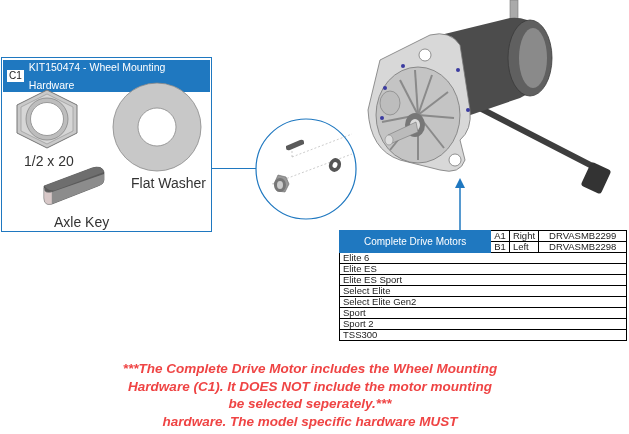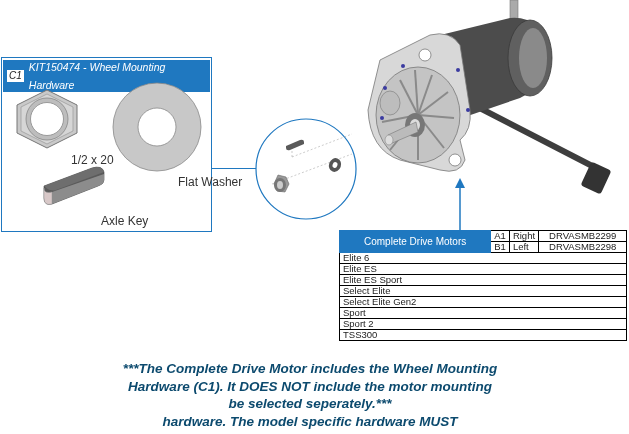--- a/index.html
+++ b/index.html
@@ -6,44 +6,44 @@
   html, body { width: 629px; height: 434px; background: #ffffff; overflow: hidden; }
   body { position: relative; font-family: "Liberation Sans", sans-serif; color: #222; }
 
   .kit-box {
     position: absolute; left: 1px; top: 57px; width: 211px; height: 175px;
     border: 1px solid #1f78c0; background: #fff;
   }
   .kit-header {
     position: absolute; left: 1px; top: 2px; width: 207px; height: 32px;
     background: #1f78c0; color: #fff; font-size: 10.5px; line-height: 18px;
-    display: flex; align-items: center; font-style: italic;
+    display: flex; align-items: center;
   }
   .kit-callout {
     display: inline-block; background: #fff; color: #1a1a1a; border: 1px solid #1f78c0;
     font-size: 10px; height: 14px; line-height: 12px; padding: 0 2px; margin: 0 4px 0 3px;
   }
-  .part-label { position: absolute; font-size: 12px; color: #333; white-space: nowrap; margin-left: 47px; }
+  .part-label { position: absolute; font-size: 14px; color: #333; white-space: nowrap; }
 
   .connector-h { position: absolute; left: 212px; top: 168px; width: 46px; height: 1px; background: #1f78c0; }
 
   .parts-table {
     position: absolute; left: 339px; top: 230px; border-collapse: collapse;
     font-size: 9.5px; color: #222; background: #fff;
   }
   .parts-table td { border: 1px solid #000000; height: 11px; line-height: 10px; padding: 0 3px; white-space: nowrap; }
   .parts-table td.title-cell {
     background: #1f78c0; color: #fff; font-size: 10px; padding: 0 24px; border: 1px solid #1f78c0;
   }
   .parts-table td.model { text-align: left; }
 
   .note {
     position: absolute; left: 100px; top: 360px; width: 420px;
     text-align: center; font-weight: bold; font-style: italic; font-size: 13.5px;
-    line-height: 17.5px; color: #0c4a6e;
+    line-height: 17.5px; color: #ef4444;
   }
   svg { position: absolute; }
 </style>
 </head>
 <body>
 
 <div class="kit-box">
   <div class="kit-header">
     <span class="kit-callout">C1</span>
     <span>KIT150474 - Wheel Mounting Hardware</span>

